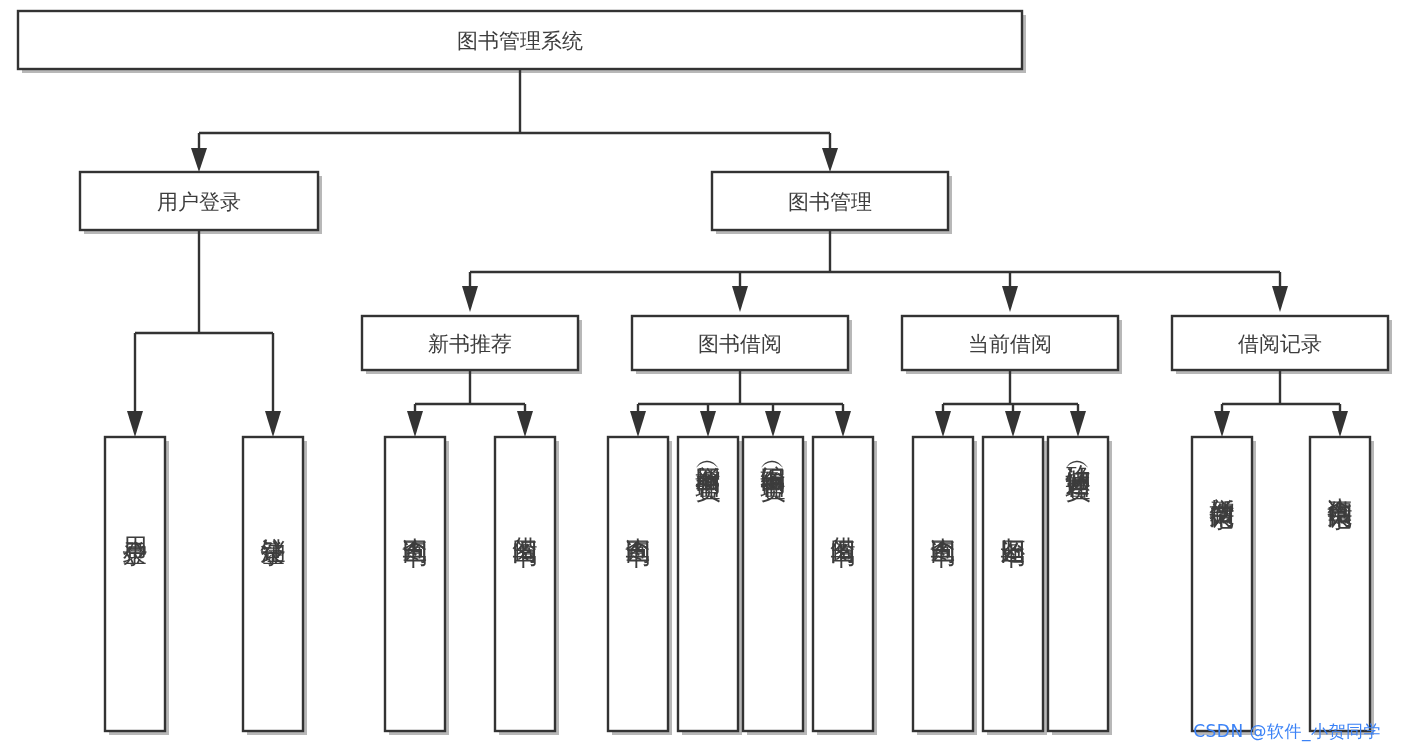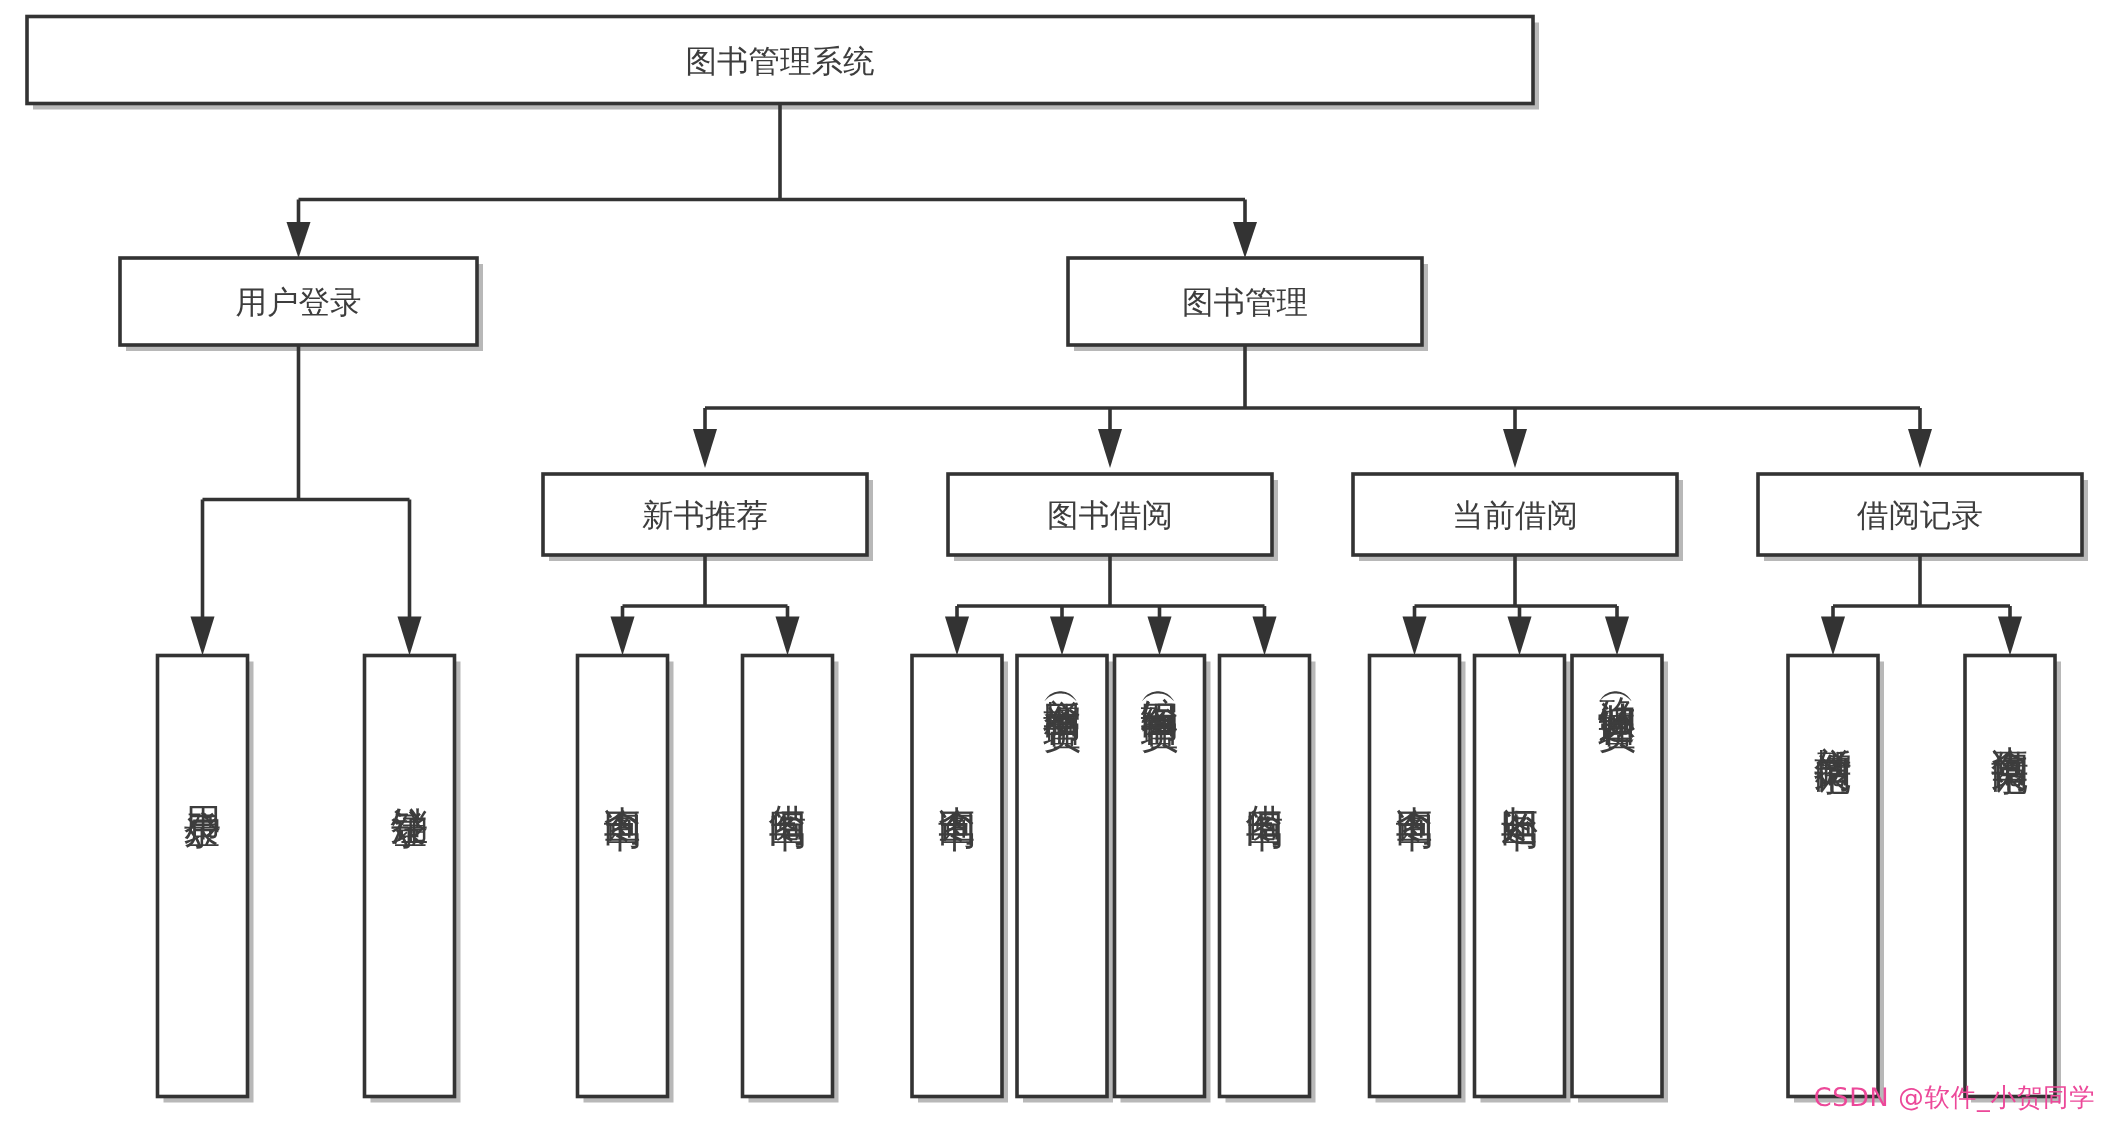--- a/index.html
+++ b/index.html
@@ -71,25 +71,25 @@
     text-orientation: upright;
     font-family: "DejaVu Sans", "Liberation Sans", sans-serif;
     font-size: 25px;
     line-height: 1.08;
     letter-spacing: 2px;
     color: #3d3d3d;
     white-space: nowrap;
   }
   .watermark {
     position: absolute;
-    right: 8px;
+    right: 24px;
     bottom: 4px;
     font-family: "DejaVu Sans", "Liberation Sans", sans-serif;
     font-size: 17px;
-    color: #ec4899;
+    color: #3b82f6;
     letter-spacing: 0.5px;
     white-space: nowrap;
     pointer-events: none;
   }
 </style>
 </head>
 <body>
 
 <div id="diagram-root">
 

